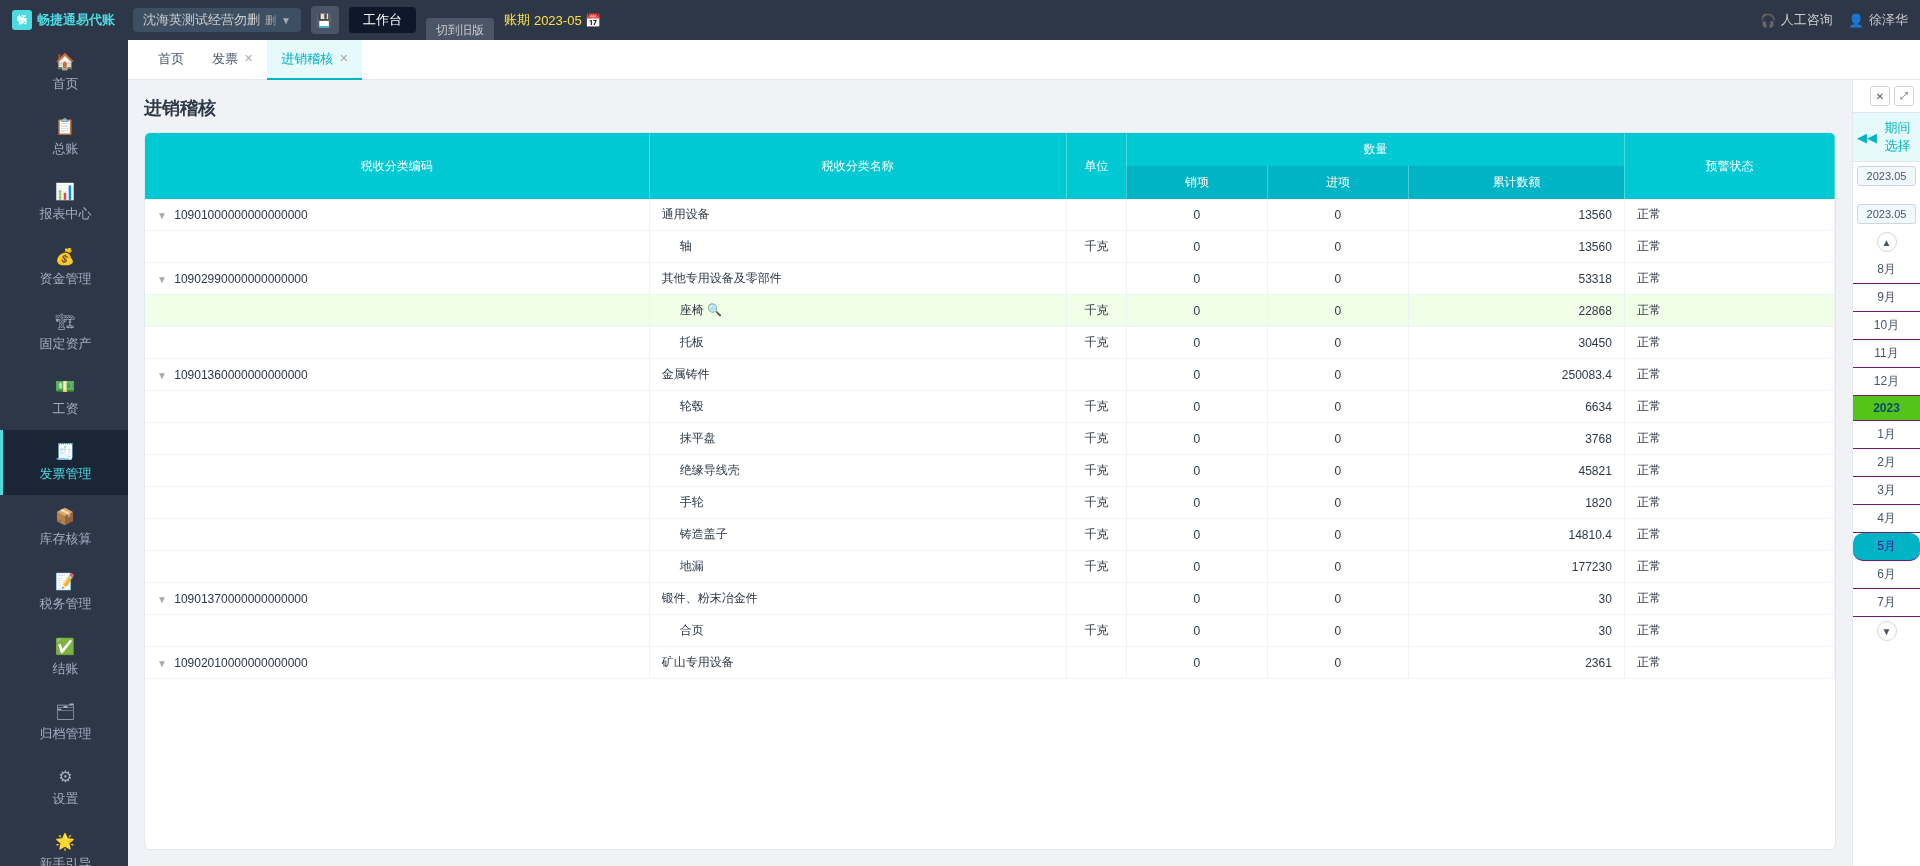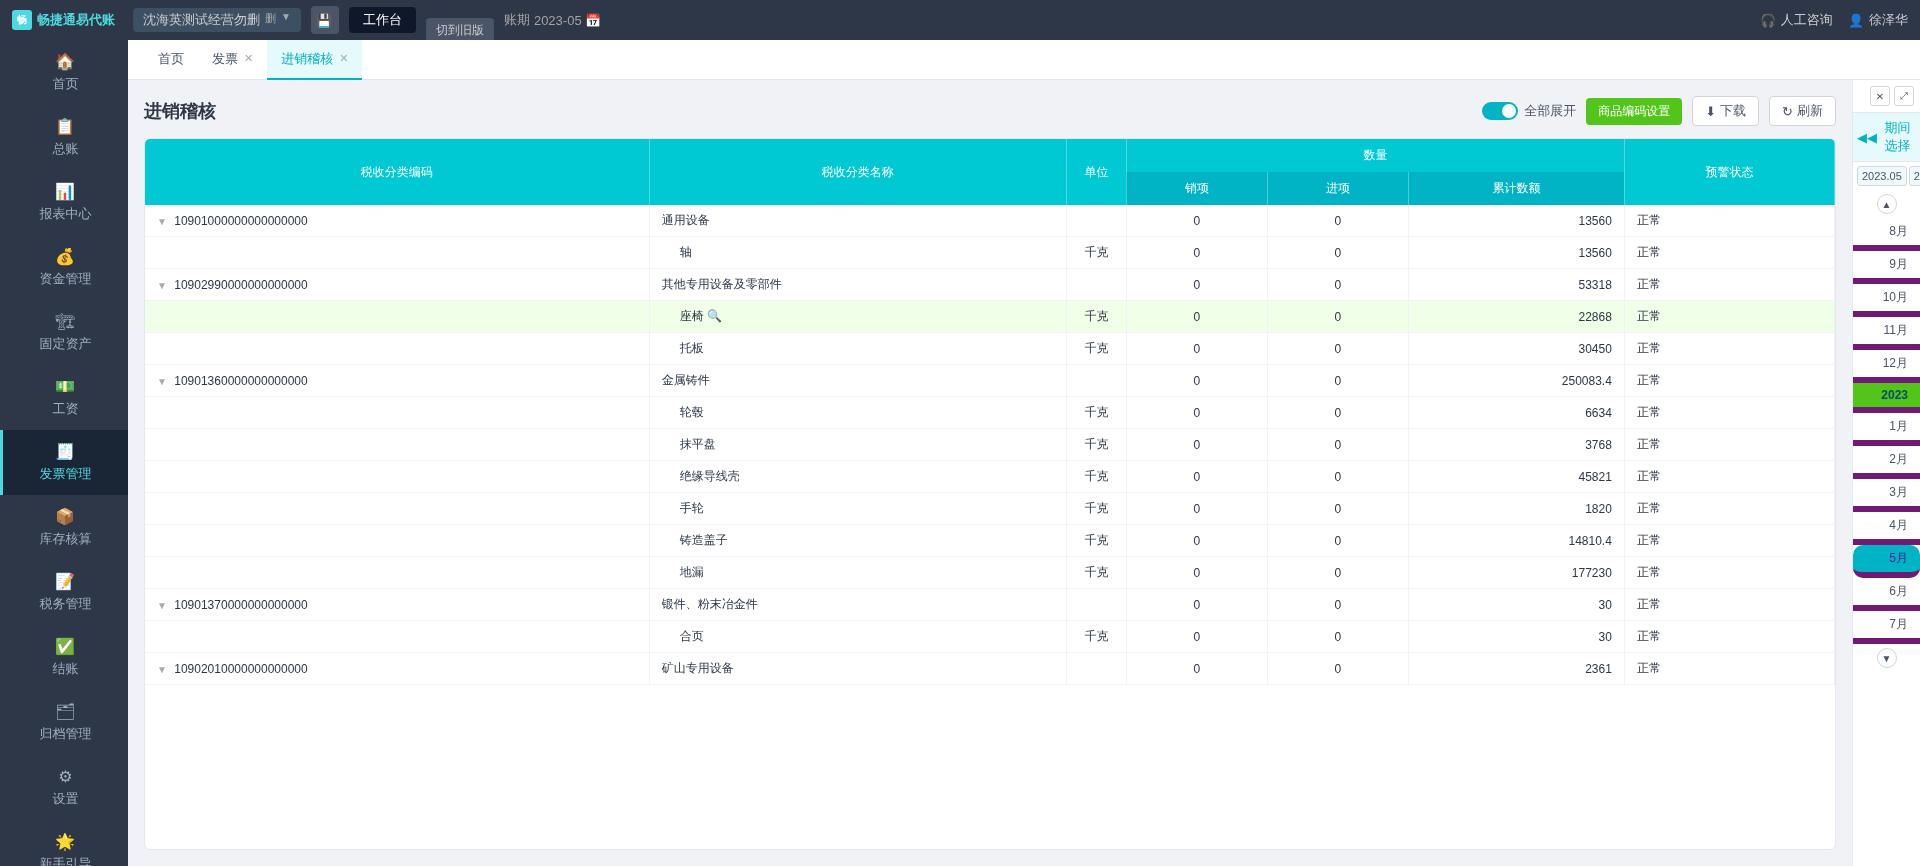--- a/index.html
+++ b/index.html
@@ -29,21 +29,21 @@
       border-radius: 3px;
       display: flex; align-items: center; justify-content: center;
       color: #fff; font-size: 10px;
     }
     .top-bar-company {
       background: #3d4f63;
       border-radius: 4px;
       padding: 3px 10px;
       color: #ccc;
       font-size: 12px;
-      display: flex; align-items: flex-start; gap: 5px;
+      display: flex; align-items: center; gap: 5px;
       margin-left: 8px;
     }
     .top-bar-company .del-icon { color: #aaa; cursor: pointer; font-size: 11px; }
     .top-bar-company .dropdown-icon { color: #aaa; font-size: 10px; }
     .top-bar-save-btn {
       width: 28px; height: 28px;
       background: #4a5568;
       border-radius: 4px;
       display: flex; align-items: center; justify-content: center;
       cursor: pointer;
@@ -60,21 +60,21 @@
     .top-bar-switch-btn {
       background: #4a5568;
       color: #ccc;
       border-radius: 4px;
       padding: 4px 10px;
       cursor: pointer;
       font-size: 12px;
       margin-top: 20px;
     }
     .top-bar-period {
-      color: #a3a3a3;
+      color: #fde047;
       font-size: 12px;
       display: flex; align-items: center; gap: 4px;
     }
     .top-bar-right {
       margin-left: auto;
       display: flex; align-items: center; gap: 16px;
       color: #ccc; font-size: 12px;
     }
     .top-bar-right .icon-text { display: flex; align-items: center; gap: 4px; cursor: pointer; }
 
@@ -289,23 +289,23 @@
     .period-year-section {
       display: flex;
       flex-direction: column;
       overflow: auto;
       flex: 1;
     }
     .period-month {
       padding: 5px 12px;
       font-size: 12px;
       color: #4a5568;
-      text-align: right;
-      cursor: pointer;
-      border-bottom: 6px solid #701a75;
+      text-align: center;
+      cursor: pointer;
+      border-bottom: 1px solid #701a75;
     }
     .period-month.active {
       background: #00b4c5;
       color: #4c1d95;
       border-radius: 10px;
     }
     .period-month.year-label-inline {
       background: #52c41a;
       color: #0c4a6e;
       font-weight: bold;
@@ -318,21 +318,21 @@
       width: 20px; height: 20px;
       border: 1px solid #d1d5db;
       border-radius: 50%;
       display: flex; align-items: center; justify-content: center;
       cursor: pointer;
       font-size: 10px;
       color: #4a5568;
     }
     .period-top-rows {
       padding: 4px;
-      display: flex; gap: 2px;
+      display: flex; flex-direction: column; gap: 18px;
     }
     .period-top-row {
       background: #f0f9ff;
       border: 1px solid #d1d5db;
       border-radius: 3px;
       padding: 3px 4px;
       font-size: 11px;
       color: #4a5568;
       text-align: center;
       cursor: pointer;
@@ -473,37 +473,20 @@
         <span class="tab-close">✕</span>
       </div>
     </div>
 
     <div class="page-content">
 
       <div class="main-panel">
 
         <div class="page-header">
           <h2 class="page-title">进销稽核</h2>
-          <div class="header-actions">
-            <div class="toggle-switch">
-              <div class="toggle-track">
-                <div class="toggle-thumb"></div>
-              </div>
-              <span>全部展开</span>
-            </div>
-            <div class="btn-green">商品编码设置</div>
-            <div class="btn-outline">
-              <span>⬇</span>
-              <span>下载</span>
-            </div>
-            <div class="btn-refresh">
-              <span>↻</span>
-              <span>刷新</span>
-            </div>
-          </div>
         </div>
 
         <div class="table-wrapper">
           <table>
             <thead>
               <tr>
                 <th rowspan="2">税收分类编码</th>
                 <th rowspan="2">税收分类名称</th>
                 <th rowspan="2" style="width:60px;">单位</th>
                 <th colspan="3">数量</th>

